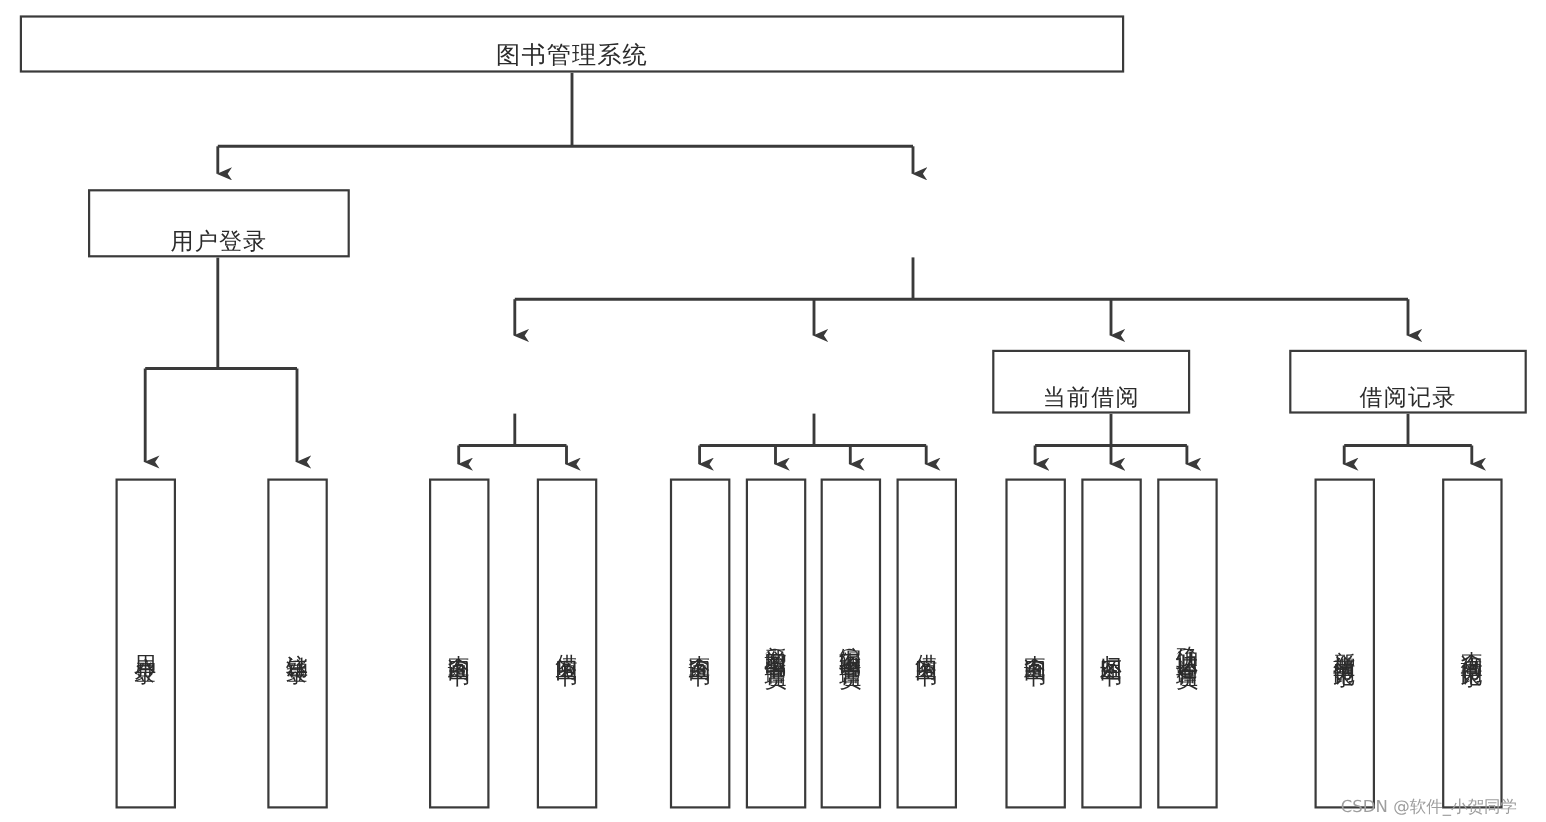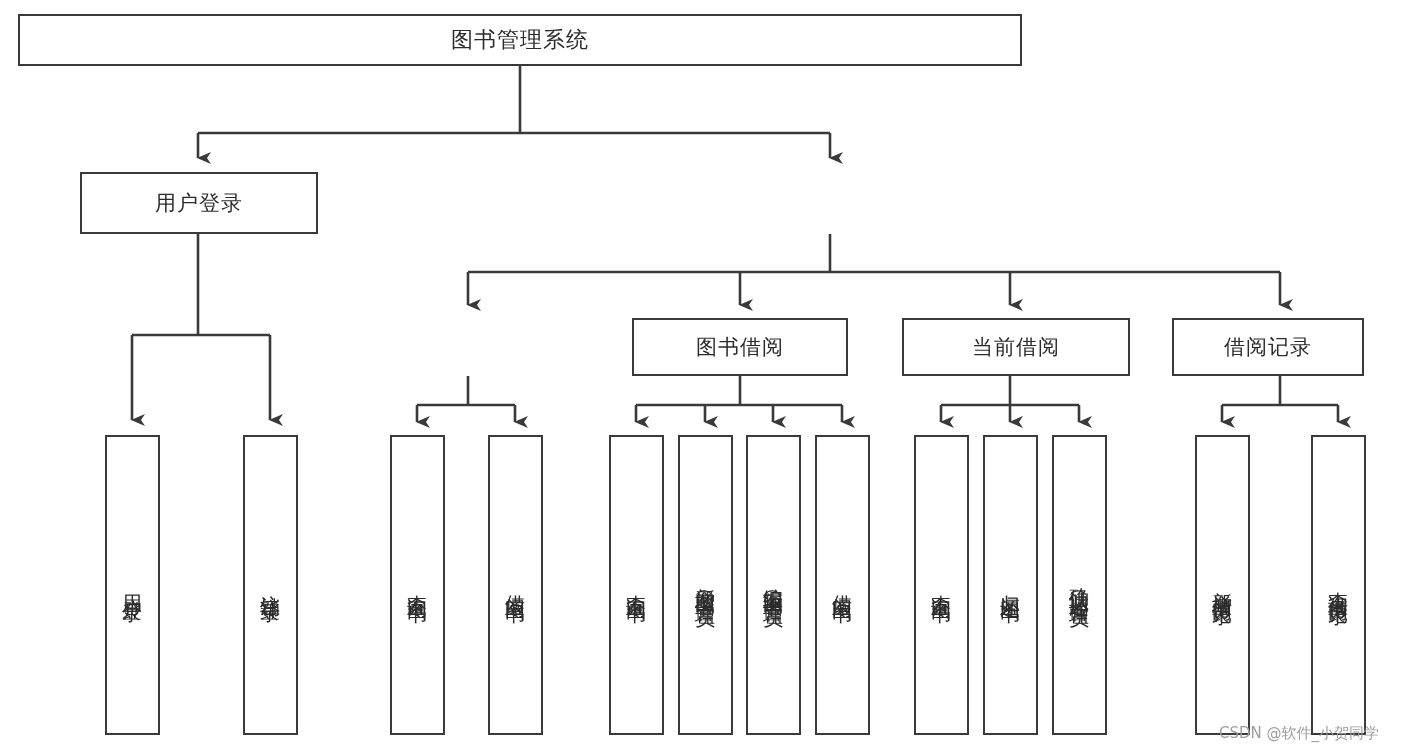--- a/index.html
+++ b/index.html
@@ -11,21 +11,21 @@
   }
   #stage{position:relative;width:1405px;height:747px;}
   svg#wires{position:absolute;left:0;top:0;width:1405px;height:747px;}
 
   .node{
     position:absolute;
     box-sizing:border-box;
     background:#ffffff;
     border:2px solid #3a3a3a;
     display:flex;
-    align-items:center;
+    align-items:flex-end;
     justify-content:center;
     color:#2b2b2b;
   }
   .node .lbl{
     display:block;
     text-align:center;
     line-height:1.18;
     white-space:nowrap;
   }
   
@@ -114,27 +114,24 @@
   </svg>
 
   <div class="node h-node h-root" style="left:18px;top:14px;width:1004px;height:52px;">
     <span class="lbl">图书管理系统</span>
   </div>
 
   <div class="node h-node" style="left:80px;top:172px;width:238px;height:62px;">
     <span class="lbl">用户登录</span>
   </div>
 
-  <div class="node h-node" style="left:632px;top:318px;width:216px;height:58px;">
-    <span class="lbl">图书借阅</span>
-  </div>
-  <div class="node h-node" style="left:902px;top:318px;width:228px;height:58px;">
+  <div class="node h-node" style="left:902px;top:318px;width:180px;height:58px;">
     <span class="lbl">当前借阅</span>
   </div>
-  <div class="node h-node" style="left:1172px;top:318px;width:192px;height:58px;">
+  <div class="node h-node" style="left:1172px;top:318px;width:216px;height:58px;">
     <span class="lbl">借阅记录</span>
   </div>
 
   <div class="node v-node" style="left:105px;top:435px;width:55px;height:300px;">
     <span class="lbl">用户登录</span>
   </div>
   <div class="node v-node" style="left:243px;top:435px;width:55px;height:300px;">
     <span class="lbl">注销登录</span>
   </div>
 

